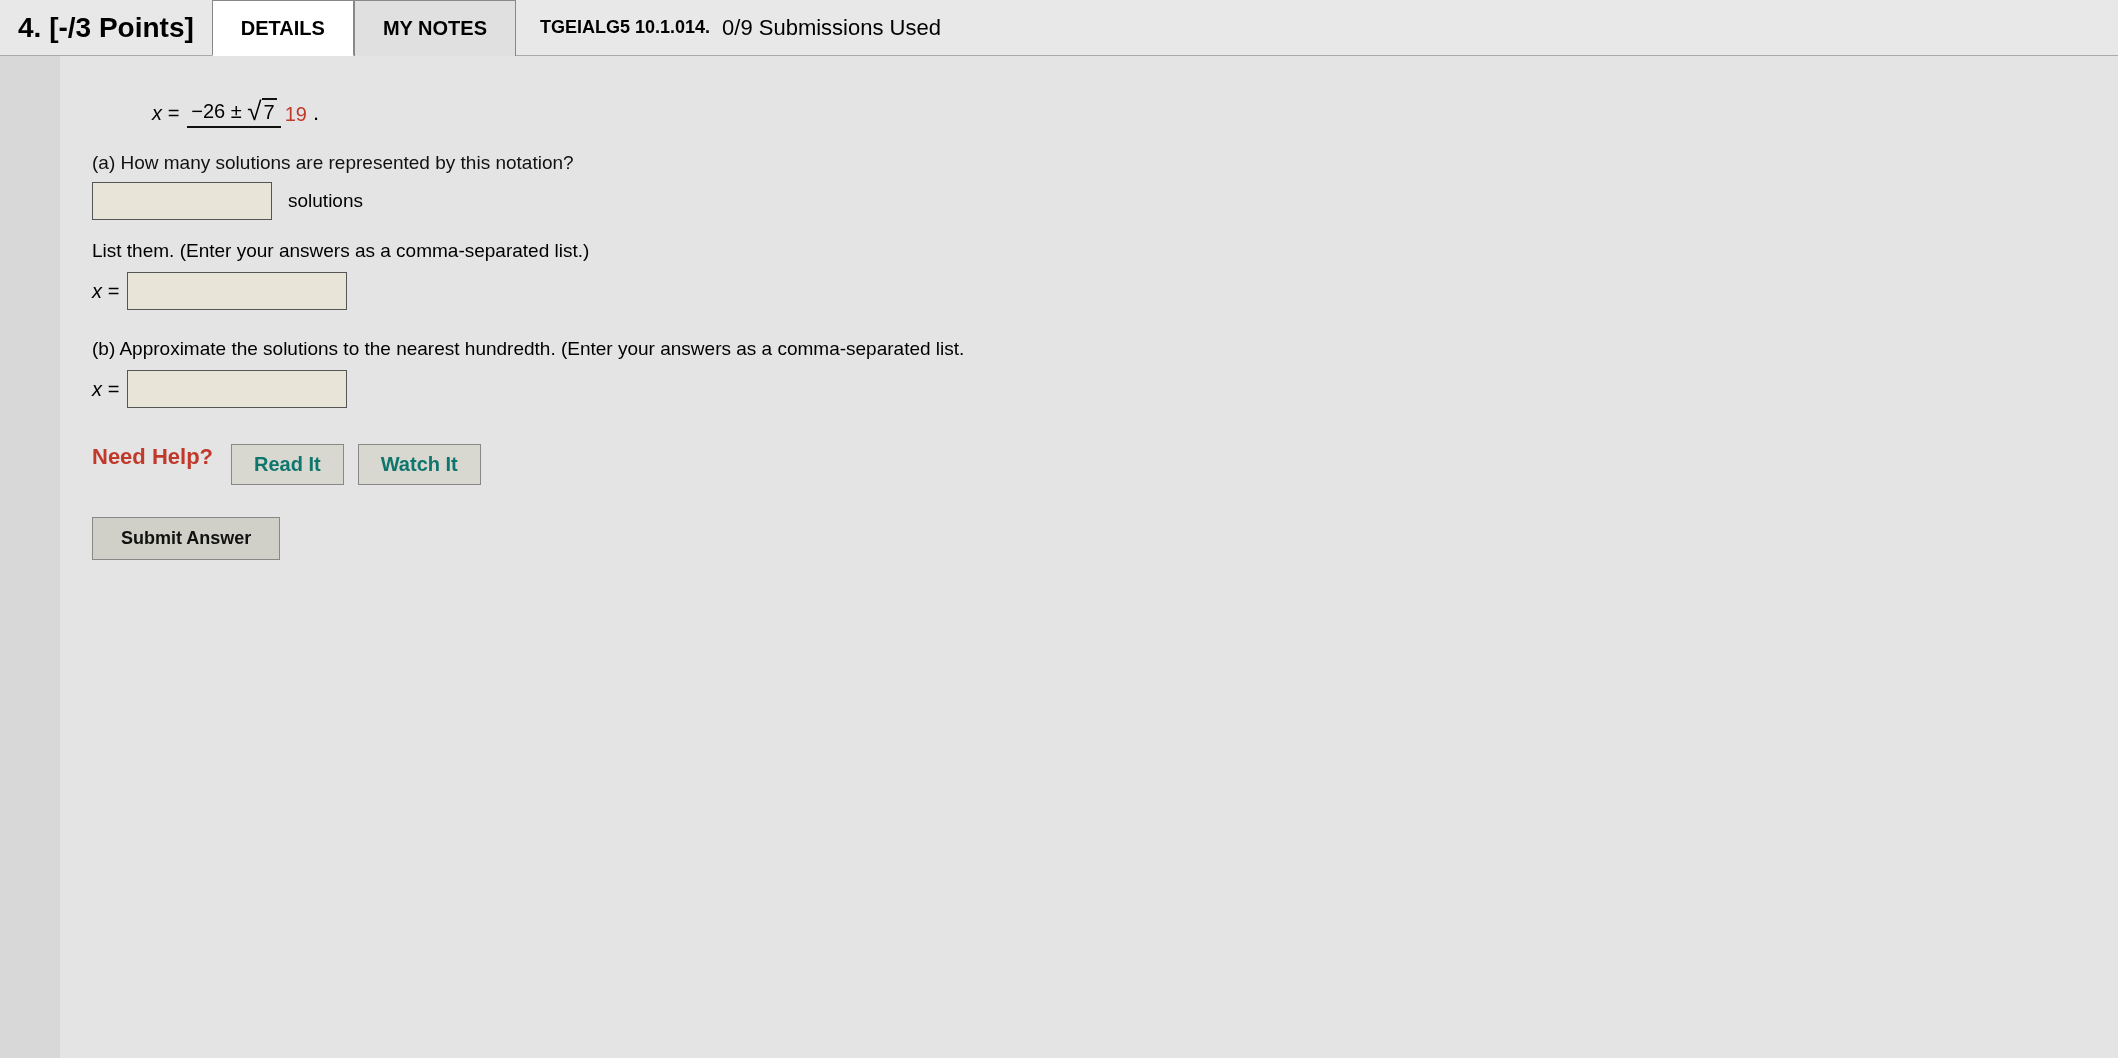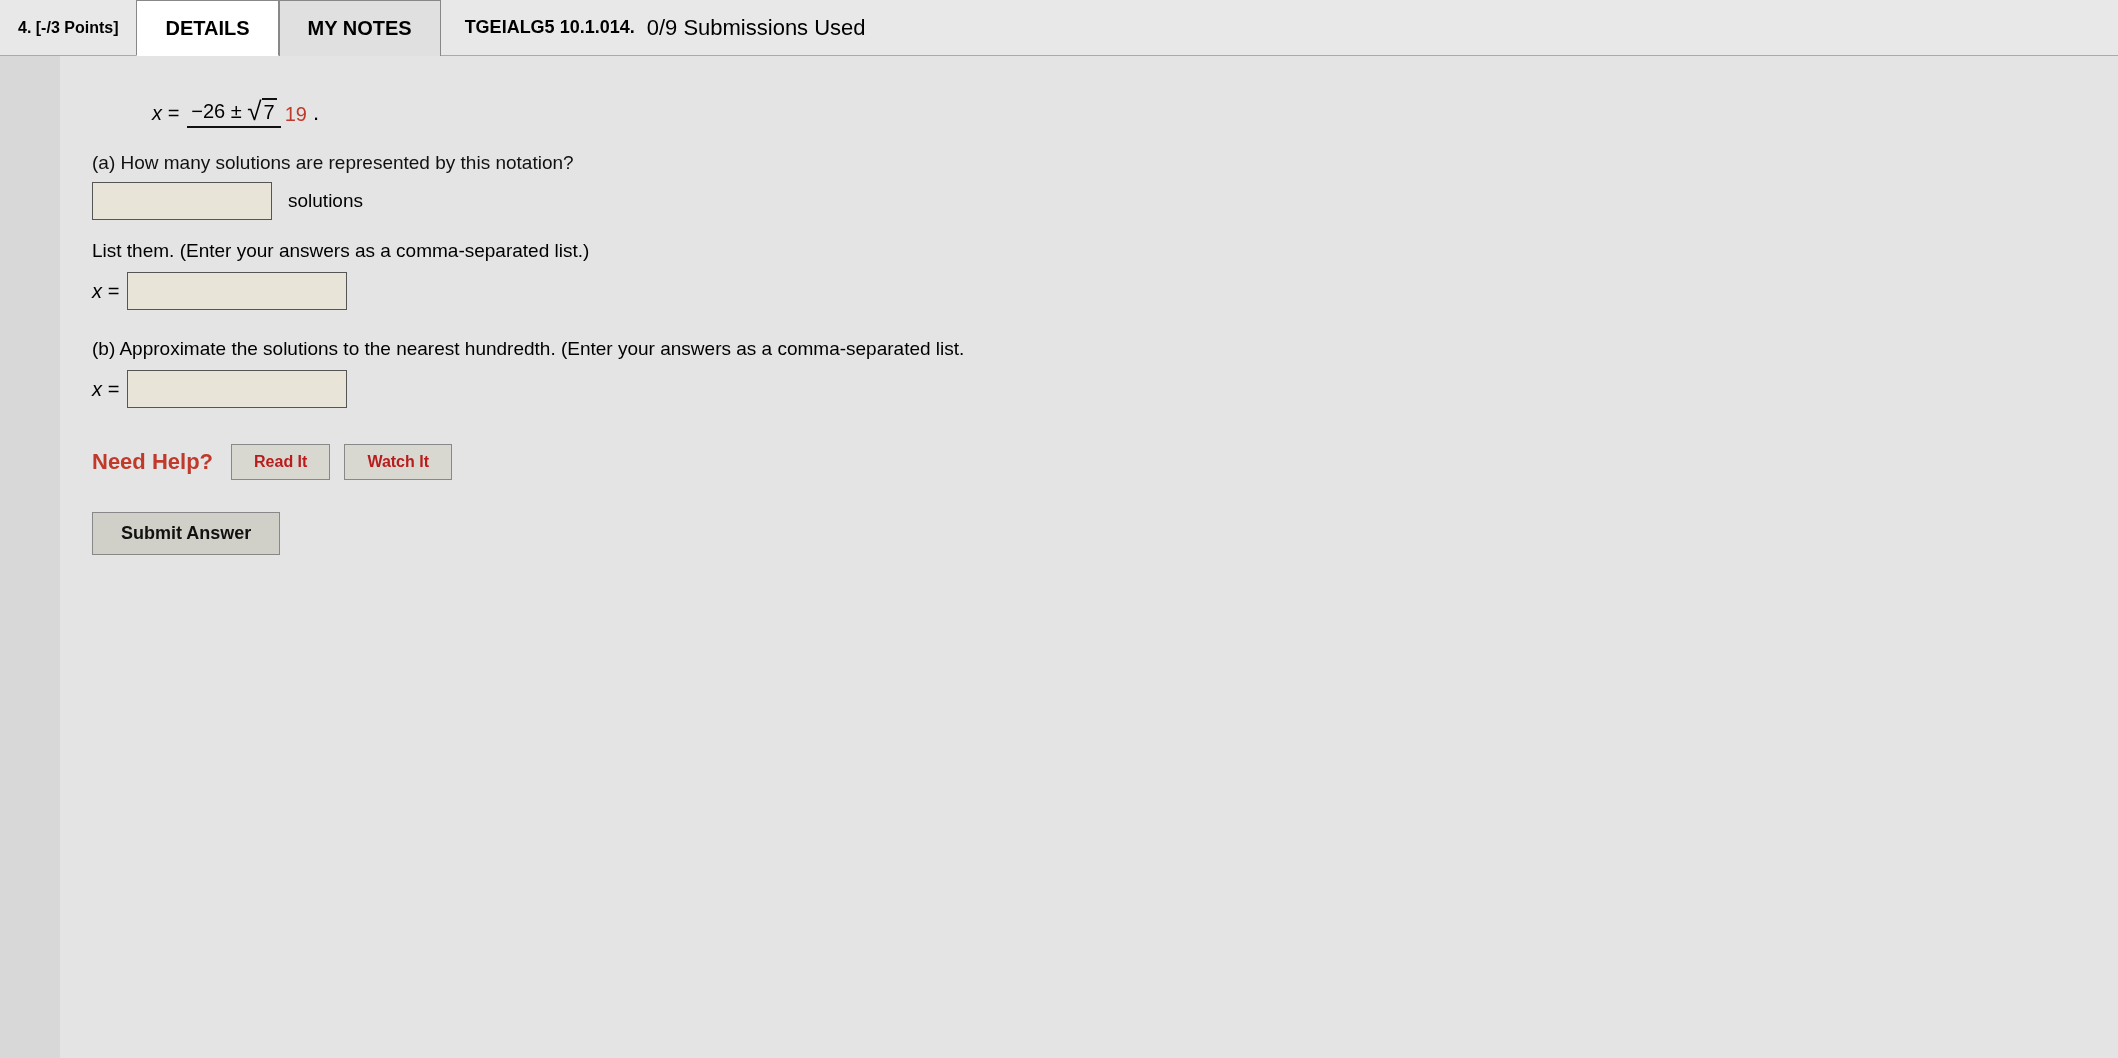--- a/index.html
+++ b/index.html
@@ -14,21 +14,21 @@
       display: flex;
       align-items: stretch;
       background: #e8e8e8;
       border-bottom: 1px solid #aaa;
       min-height: 56px;
     }
     .header-left {
       display: flex;
       align-items: center;
       padding: 0 18px;
-      font-size: 16px;
+      font-size: 28px;
       font-weight: bold;
       white-space: nowrap;
     }
     .header-tab {
       display: flex;
       align-items: center;
       justify-content: center;
       padding: 0 28px;
       font-size: 20px;
       font-weight: bold;
@@ -154,38 +154,38 @@
       font-size: 19px;
       margin-left: 8px;
     }
     .part-b-text {
       font-size: 19px;
       margin-bottom: 10px;
       margin-top: 28px;
     }
     .need-help-row {
       display: flex;
-      align-items: center;
+      align-items: flex-start;
       margin-top: 36px;
       gap: 14px;
     }
     .need-help-label {
       font-size: 22px;
       font-weight: bold;
       color: #c0392b;
       margin-right: 4px;
     }
     .help-btn {
       border: 1px solid #888;
       background: #d8d8d0;
       padding: 8px 22px;
-      font-size: 16px;
+      font-size: 20px;
       font-weight: bold;
       cursor: pointer;
-      color: #b91c1c;
+      color: #0f766e;
     }
     .submit-row {
       margin-top: 32px;
     }
     .submit-btn {
       border: 1px solid #888;
       background: #d0d0c8;
       padding: 10px 28px;
       font-size: 18px;
       font-weight: bold;

